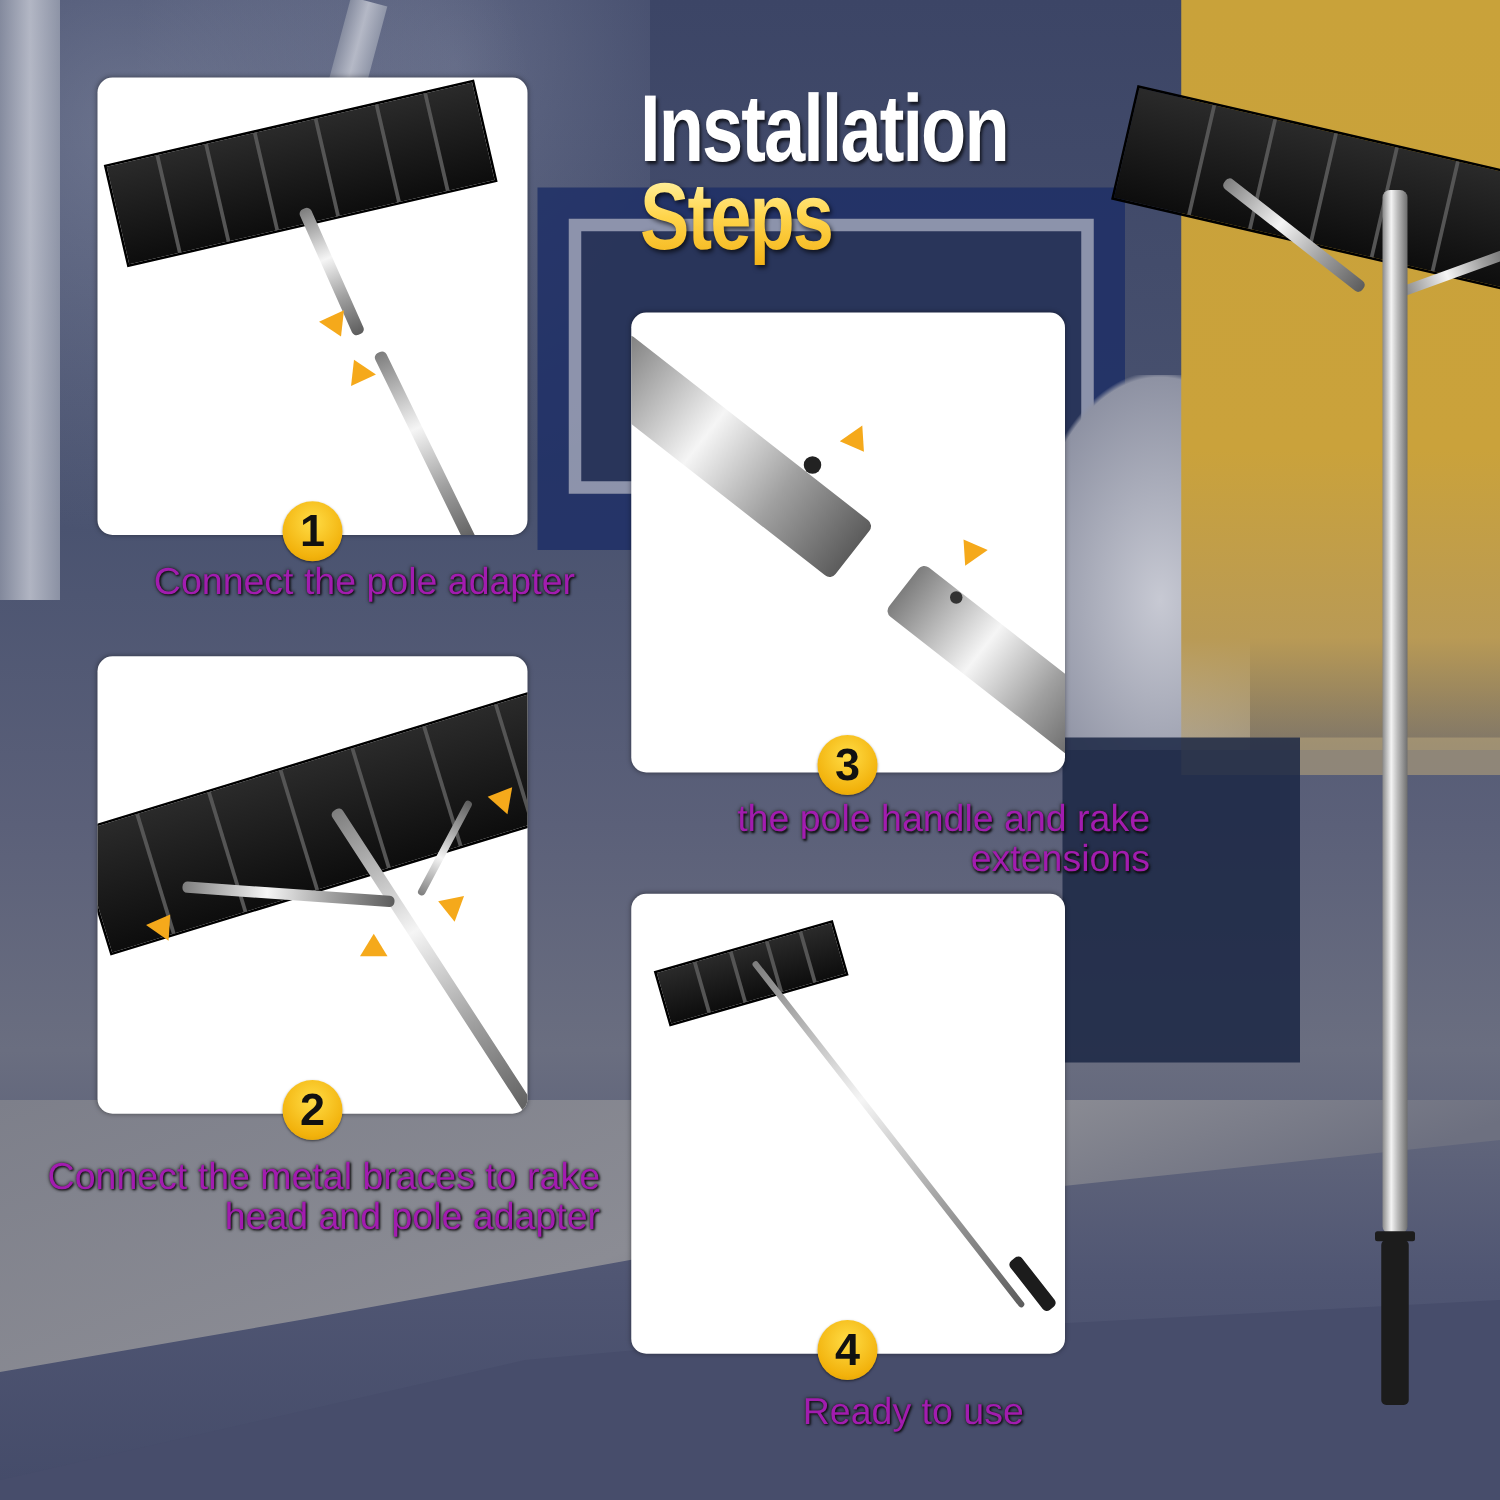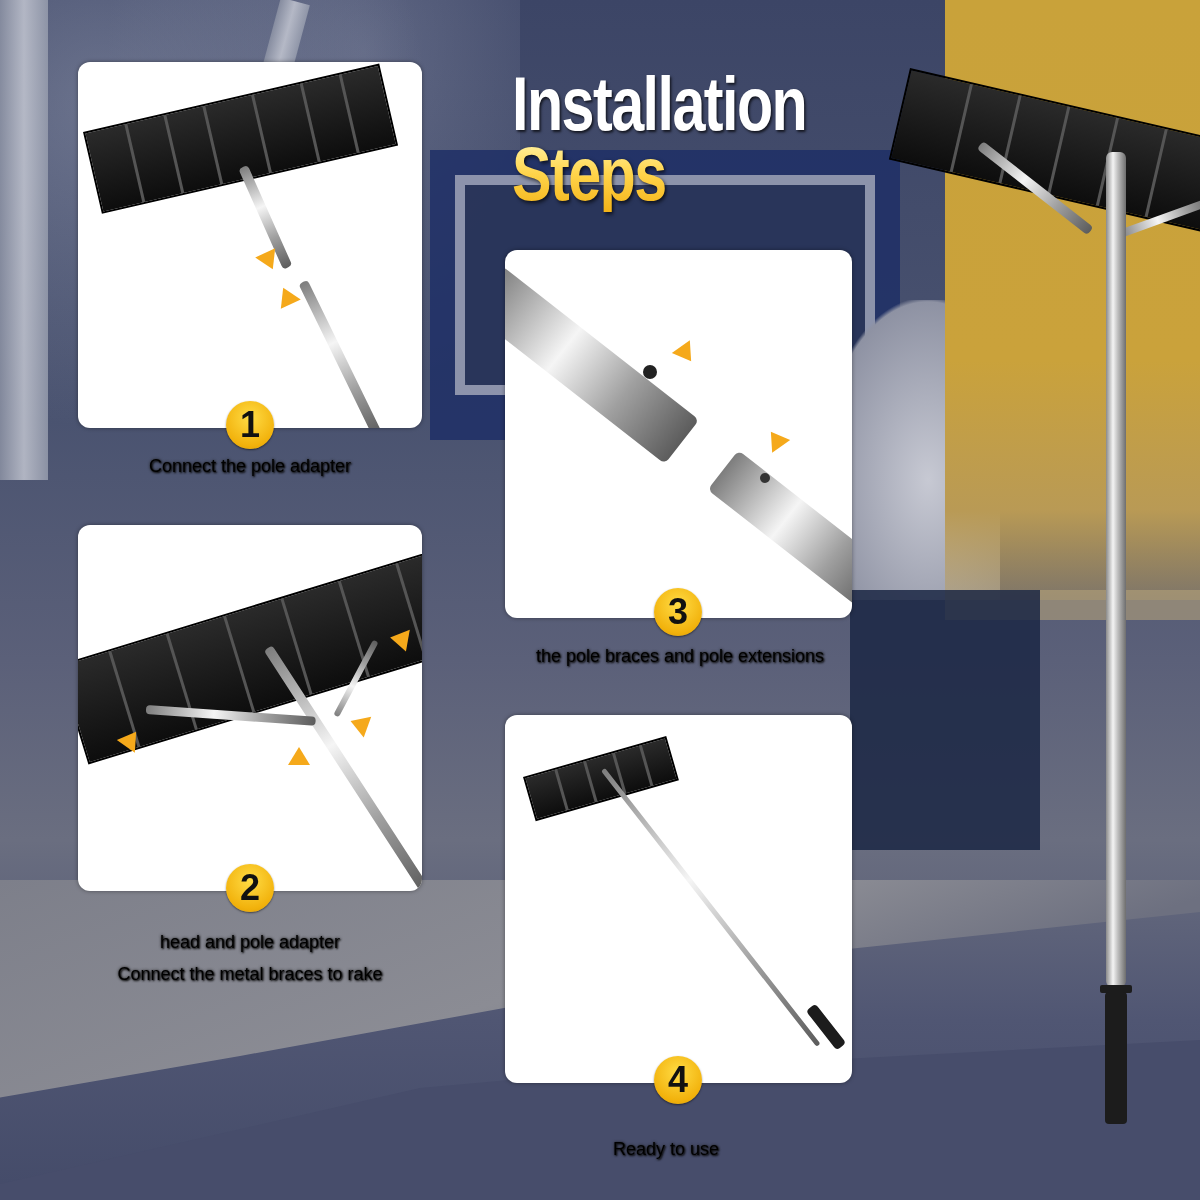--- a/index.html
+++ b/index.html
@@ -21,21 +21,21 @@
   .yellow{position:absolute;left:945px;top:0;width:255px;height:600px;
     background:linear-gradient(180deg,#c9a23a 0%,#caa23b 60%,#b99a55 85%,rgba(185,154,85,.4) 100%);}
   .yellow-fade{position:absolute;left:945px;top:590px;width:255px;height:30px;background:#b4a27a;opacity:.6;}
 
   .title{position:absolute;left:512px;top:66px;line-height:1;font-weight:bold;letter-spacing:-2px;transform:scaleX(.78);transform-origin:left top;}
   .title .l1{display:block;font-size:76px;color:#ffffff;text-shadow:2px 2px 3px rgba(0,0,0,.7);}
   .title .l2{display:block;font-size:76px;margin-top:-6px;background:linear-gradient(180deg,#fff6b0 0%,#ffd44a 50%,#f3b318 100%);-webkit-background-clip:text;background-clip:text;color:transparent;filter:drop-shadow(2px 2px 2px rgba(0,0,0,.7));}
 
   .panel{position:absolute;background:#fff;border-radius:12px;overflow:hidden;box-shadow:0 0 4px rgba(0,0,0,.4);}
   .badge{position:absolute;width:48px;height:48px;border-radius:50%;background:radial-gradient(circle at 50% 35%,#ffdc45,#f2b20c 70%,#d99a00);display:flex;align-items:center;justify-content:center;font-weight:bold;font-size:36px;color:#111;box-shadow:0 1px 2px rgba(0,0,0,.5);}
-  .caption{position:absolute;color:#000000;font-size:18px;line-height:32px;text-align:center;text-shadow:0 0 3px #222,1px 1px 2px #000;}
+  .caption{position:absolute;color:#a21caf;font-size:30px;line-height:32px;text-align:right;text-shadow:0 0 3px #222,1px 1px 2px #000;}
 
   .rake-head{position:absolute;background:linear-gradient(180deg,#2a2a2a,#0d0d0d);border:2px solid #000;}
   .rib{position:absolute;top:0;bottom:0;width:3px;background:#555;}
   .pole{position:absolute;background:linear-gradient(90deg,#7d7d7d,#f5f5f5 40%,#a0a0a0 70%,#5c5c5c);border-radius:4px;transform-origin:left center;}
   .arrow{position:absolute;width:0;height:0;border-left:11px solid transparent;border-right:11px solid transparent;border-top:18px solid #f5a91b;transform-origin:center;}
   .grip{position:absolute;background:#1c1c1c;border-radius:4px;}
 </style>
 </head>
 <body>
 
@@ -88,49 +88,49 @@
   <div class="pole" style="left:190px;top:118px;width:290px;height:10px;transform:rotate(57deg);"></div>
   <div class="pole" style="left:68px;top:180px;width:170px;height:9px;transform:rotate(4deg);"></div>
   <div class="pole" style="left:258px;top:188px;width:85px;height:6px;transform:rotate(-62deg);"></div>
   <div class="arrow" style="left:42px;top:205px;transform:rotate(-145deg);"></div>
   <div class="arrow" style="left:210px;top:222px;transform:rotate(180deg);"></div>
   <div class="arrow" style="left:270px;top:190px;transform:rotate(110deg);"></div>
   <div class="arrow" style="left:310px;top:105px;transform:rotate(100deg);"></div>
 </div>
 <div class="badge" style="left:226px;top:864px;">2</div>
 <div class="caption" style="left:20px;top:926px;width:460px;">
+  <div>Connect the metal braces to rake</div>
   <div>head and pole adapter</div>
-  <div>Connect the metal braces to rake</div>
 </div>
 
 <div class="panel" style="left:505px;top:250px;width:347px;height:368px;">
   <div class="pole" style="left:-20px;top:10px;width:250px;height:56px;border-radius:6px;transform:rotate(38deg);"></div>
   <div style="position:absolute;left:138px;top:115px;width:14px;height:14px;border-radius:50%;background:#222;"></div>
   <div class="pole" style="left:218px;top:195px;width:200px;height:50px;border-radius:6px;transform:rotate(38deg);"></div>
   <div style="position:absolute;left:255px;top:223px;width:10px;height:10px;border-radius:50%;background:#333;"></div>
   <div class="arrow" style="left:170px;top:95px;transform:rotate(-35deg);"></div>
   <div class="arrow" style="left:260px;top:180px;transform:rotate(145deg);"></div>
 </div>
 <div class="badge" style="left:654px;top:588px;">3</div>
 <div class="caption" style="left:440px;top:640px;width:480px;">
-  <div>the pole braces and pole extensions</div>
+  <div>the pole handle and rake extensions</div>
 </div>
 
 <div class="panel" style="left:505px;top:715px;width:347px;height:368px;">
   <div class="rake-head" style="left:18px;top:62px;width:145px;height:42px;transform:rotate(-16deg);transform-origin:left top;">
     <div class="rib" style="left:30px"></div>
       <div class="rib" style="left:60px"></div>
       <div class="rib" style="left:90px"></div>
       <div class="rib" style="left:118px"></div>
   </div>
   <div class="pole" style="left:98px;top:52px;width:350px;height:5px;transform:rotate(52deg);"></div>
   <div class="grip" style="left:296px;top:306px;width:50px;height:12px;transform:rotate(52deg);"></div>
 </div>
 <div class="badge" style="left:654px;top:1056px;">4</div>
-<div class="caption" style="left:546px;top:1114px;width:240px;margin-top:19px;">
+<div class="caption" style="left:579px;top:1114px;width:240px;">
   <div>Ready to use</div>
 </div>
 
 <div class="rake-head" style="left:910px;top:68px;width:320px;height:90px;transform:rotate(13deg);transform-origin:left top;">
   <div class="rib" style="left:60px"></div>
     <div class="rib" style="left:110px"></div>
     <div class="rib" style="left:160px"></div>
     <div class="rib" style="left:210px"></div>
     <div class="rib" style="left:260px"></div>
 </div>

